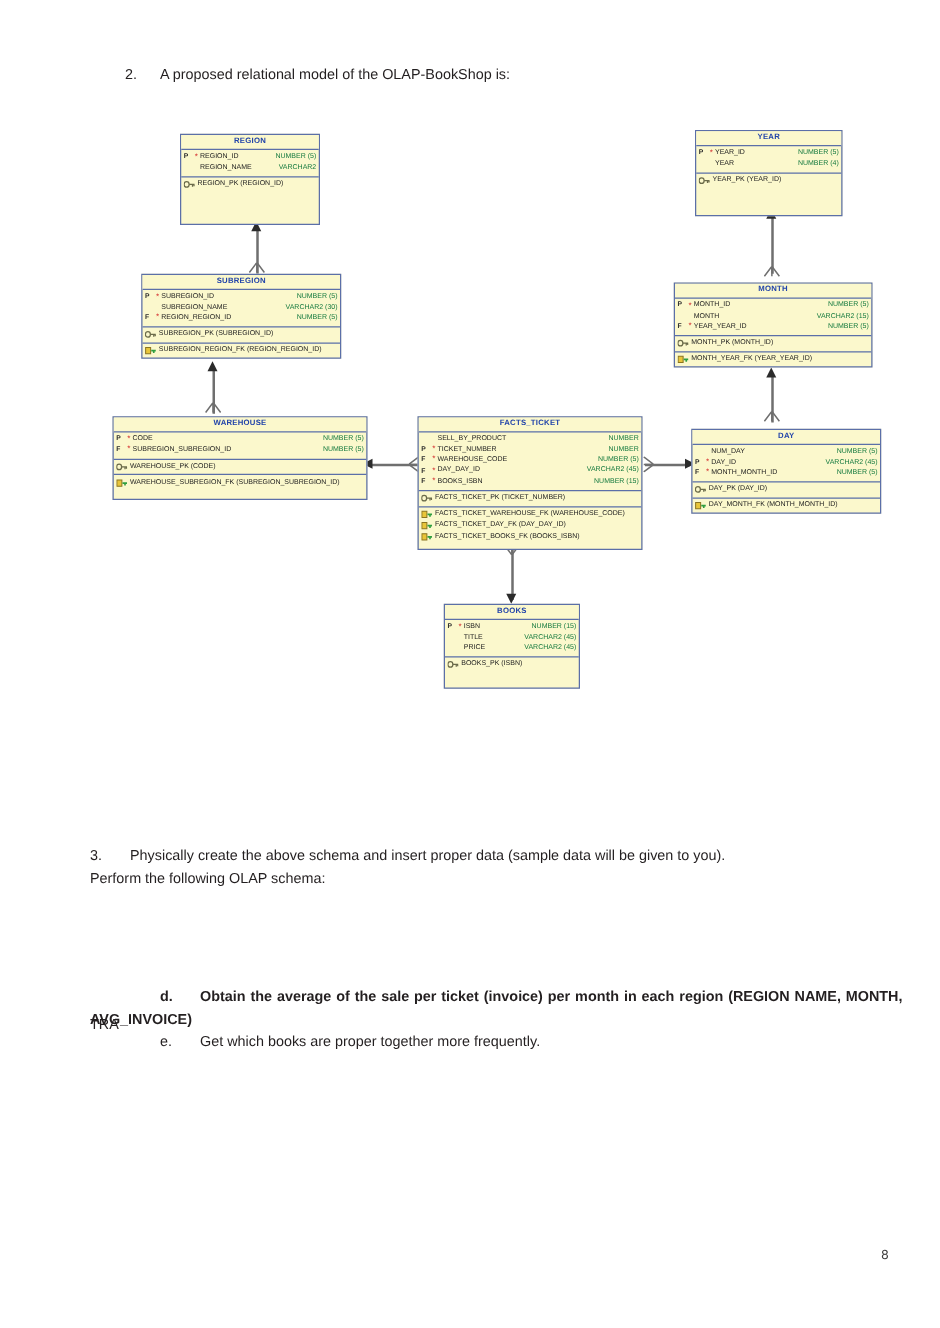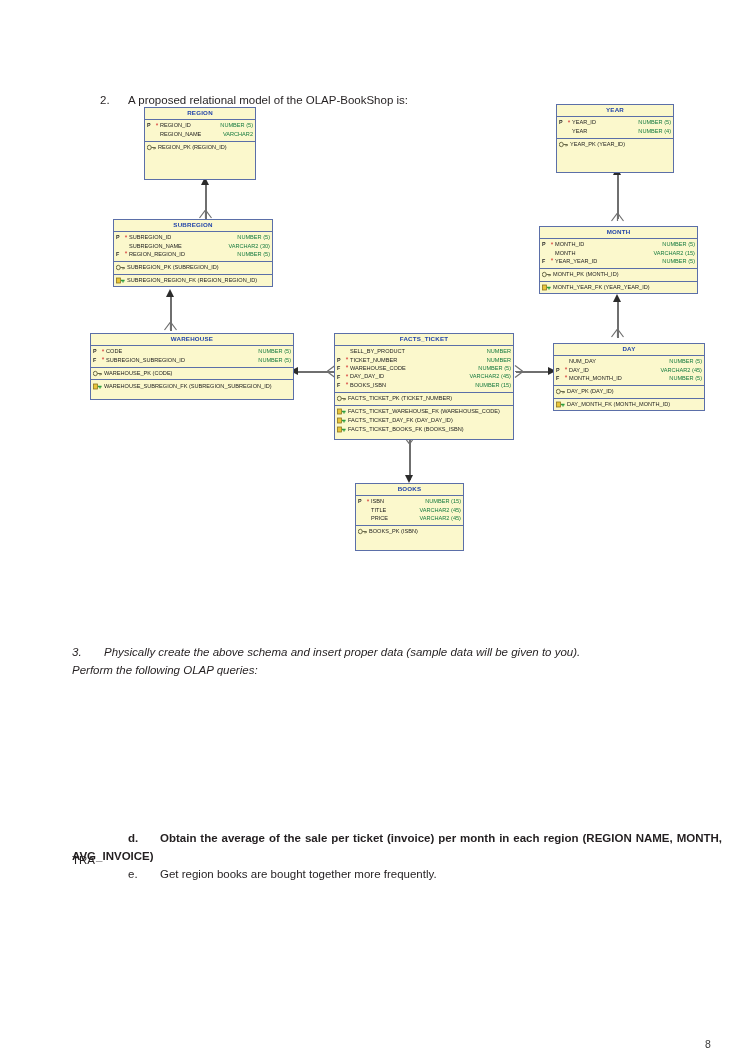--- a/index.html
+++ b/index.html
@@ -7,24 +7,24 @@
   body {
     width:752px; height:1062px;
     background:#ffffff;
     font-family:"Liberation Sans", sans-serif;
     color:#1a1a1a;
     position:relative;
     overflow:hidden;
   }
 
   
-  .doc-text { position:absolute; font-size:11.5px; line-height:1.55; color:#231f20;margin-top:40px; }
+  .doc-text { position:absolute; font-size:11.5px; line-height:1.55; color:#231f20; }
   #item2      { left:100px; top:52px;  width:560px; }
   #item2 .num { display:inline-block; width:28px; }
-  #item3      { left:72px;  top:604px; width:650px; text-align:justify;font-style:italic; }
+  #item3      { left:72px;  top:677px; width:650px; text-align:justify; }
   #item3 .indent { display:inline-block; width:32px; }
   #tra-label  { left:72px;  top:812px; }
   #item-d     { left:72px;  top:790px; width:650px; text-align:justify;font-weight:bold; }
   #item-d .ltr{ display:inline-block; width:32px; margin-left:56px; }
   #item-e     { left:72px;  top:826px; width:650px; }
   #item-e .ltr{ display:inline-block; width:32px; margin-left:56px; }
   #page-num   { left:705px; top:996px; font-size:10.5px; color:#3a3a3a; }
 
   
   #diagram { position:absolute; left:0; top:95px; width:752px; height:480px; }
@@ -486,26 +486,26 @@
             </svg>
           </span>
           <span class="cons-label">DAY_MONTH_FK (MONTH_MONTH_ID)</span>
         </div>
     </div>
   </div>
 
 </div>
 
 <div class="doc-text" id="item3">
-  <span class="indent">3.</span><span>Physically create the above schema and insert proper data (sample data will be given to you).</span><br><span>Perform the following OLAP queries:</span>
+  <span class="indent">3.</span><span>Physically create the above schema and insert proper data (sample data will be given to you).</span><br><span>Perform the following OLAP schema:</span>
 </div>
 
 <div class="doc-text" id="tra-label">TRA</div>
 
 <div class="doc-text" id="item-d">
   <span class="ltr">d.</span><span>Obtain the average of the sale per ticket (invoice) per month in each region (REGION NAME, MONTH, AVG_INVOICE)</span>
 </div>
 
 <div class="doc-text" id="item-e">
-  <span class="ltr">e.</span><span>Get region books are bought together more frequently.</span>
+  <span class="ltr">e.</span><span>Get which books are proper together more frequently.</span>
 </div>
 
 <div class="doc-text" id="page-num">8</div>
 
 </body></html>

